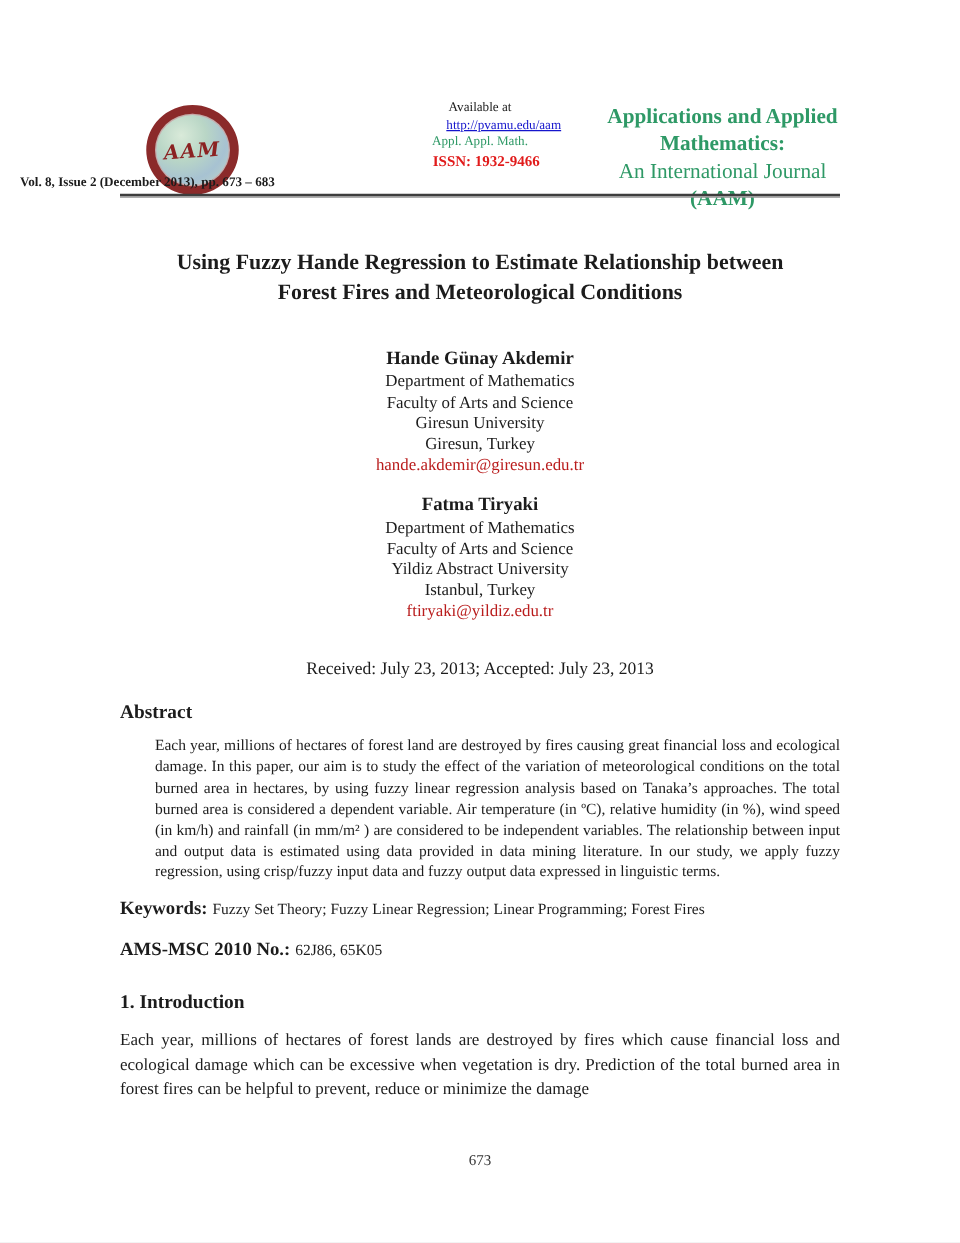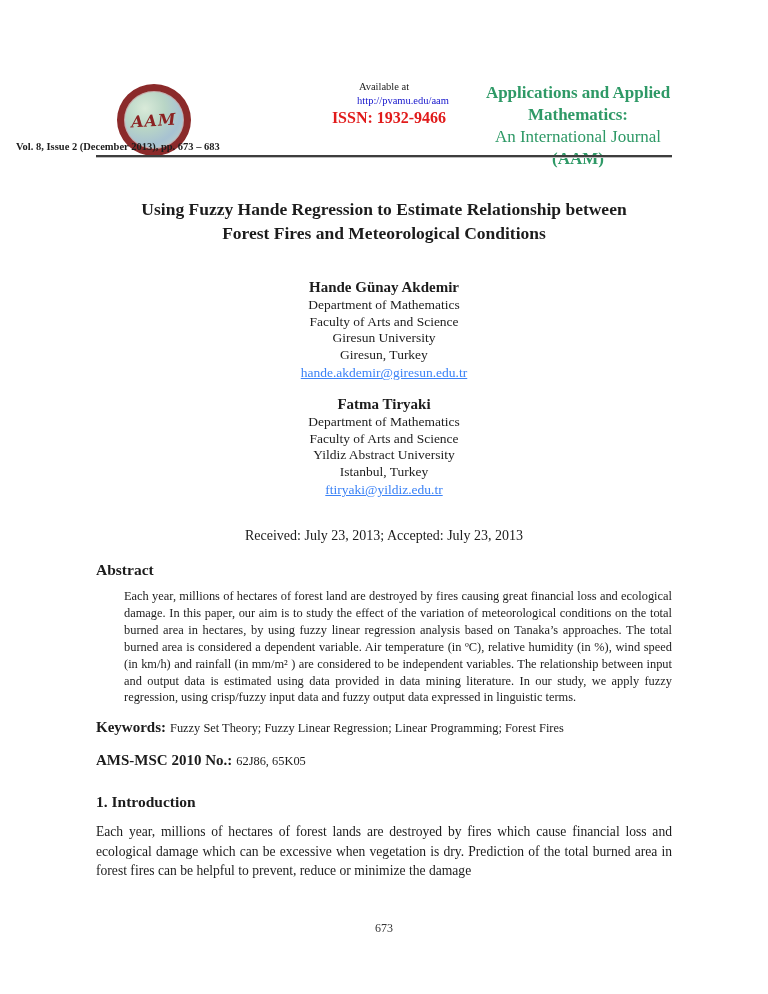--- a/index.html
+++ b/index.html
@@ -26,23 +26,23 @@
     font-family:"DejaVu Serif",serif;
     font-style:italic;font-weight:bold;
     color:#8b2222;font-size:16px;letter-spacing:1px;
     transform:rotate(-4deg);
   }
   .avail-block{
     position:absolute;top:80px;left:0;width:100%;
     text-align:center;line-height:1.3;font-size:10.5px;
   }
   .avail-block .line{display:block;}
-  a.url-link{color:#1515cc;cursor:pointer;padding-left:38px;}
+  a.url-link{color:#1515cc;text-decoration:underline;cursor:pointer;padding-left:38px;}
   .green-text{color:#2e9966;}
-  .issn-line{color:#e11b1b;font-weight:bold;font-size:16px;margin-top:1px;padding-left:10px;}
+  .issn-line{color:#e11b1b;font-weight:bold;font-size:12px;margin-top:1px;padding-left:10px;}
   .journal-block{
     position:absolute;top:82px;right:90px;width:200px;
     text-align:center;color:#2e9966;font-size:17px;line-height:1.3;
   }
   .journal-block .bold{font-weight:bold;}
   .vol-line{
     position:absolute;top:141px;left:16px;width:100%;
     text-align:left;font-weight:bold;font-size:10.5px;
   }
   .header-rule{
@@ -53,21 +53,21 @@
   .content{position:absolute;left:96px;top:0;width:576px;}
   .paper-title{
     margin-top:197px;text-align:center;
     font-weight:bold;font-size:17.5px;line-height:24px;
   }
   .author-block{text-align:center;}
   .author-block.first{margin-top:32px;}
   .author-block.second{margin-top:13px;}
   .author-name{font-weight:bold;font-size:15px;line-height:20px;}
   .author-line{font-size:13.5px;line-height:16.5px;}
-  a.email-link{color:#3b82f6;text-decoration:underline;font-size:13.5px;line-height:17px;cursor:pointer;}
+  a.email-link{color:#b91c1c;font-size:13.5px;line-height:17px;cursor:pointer;}
   .received-line{margin-top:30px;text-align:center;font-size:14px;}
   .section-heading{font-weight:bold;font-size:15.5px;}
   .abstract-heading{margin-top:17px;}
   .abstract-text{
     margin-top:9px;font-size:12.4px;line-height:16.9px;
     text-align:justify;
     margin-left:28px;
   }
   .kw-line{margin-top:12px;}
   .kw-label{font-weight:bold;font-size:15px;}
@@ -88,20 +88,21 @@
 
 <div class="page">
 
   <div class="logo-circle">
     <span class="logo-text">AAM</span>
   </div>
 
   <div class="avail-block">
     <span class="line">Available at</span>
     <a class="line url-link">http://pvamu.edu/aam</a>
+    <span class="line green-text">Appl. Appl. Math.</span>
     <span class="line issn-line">ISSN: 1932-9466</span>
   </div>
 
   <div class="journal-block">
     <div class="bold">Applications and Applied</div>
     <div class="bold">Mathematics:</div>
     <div>An International Journal</div>
     <div class="bold">(AAM)</div>
   </div>
 

